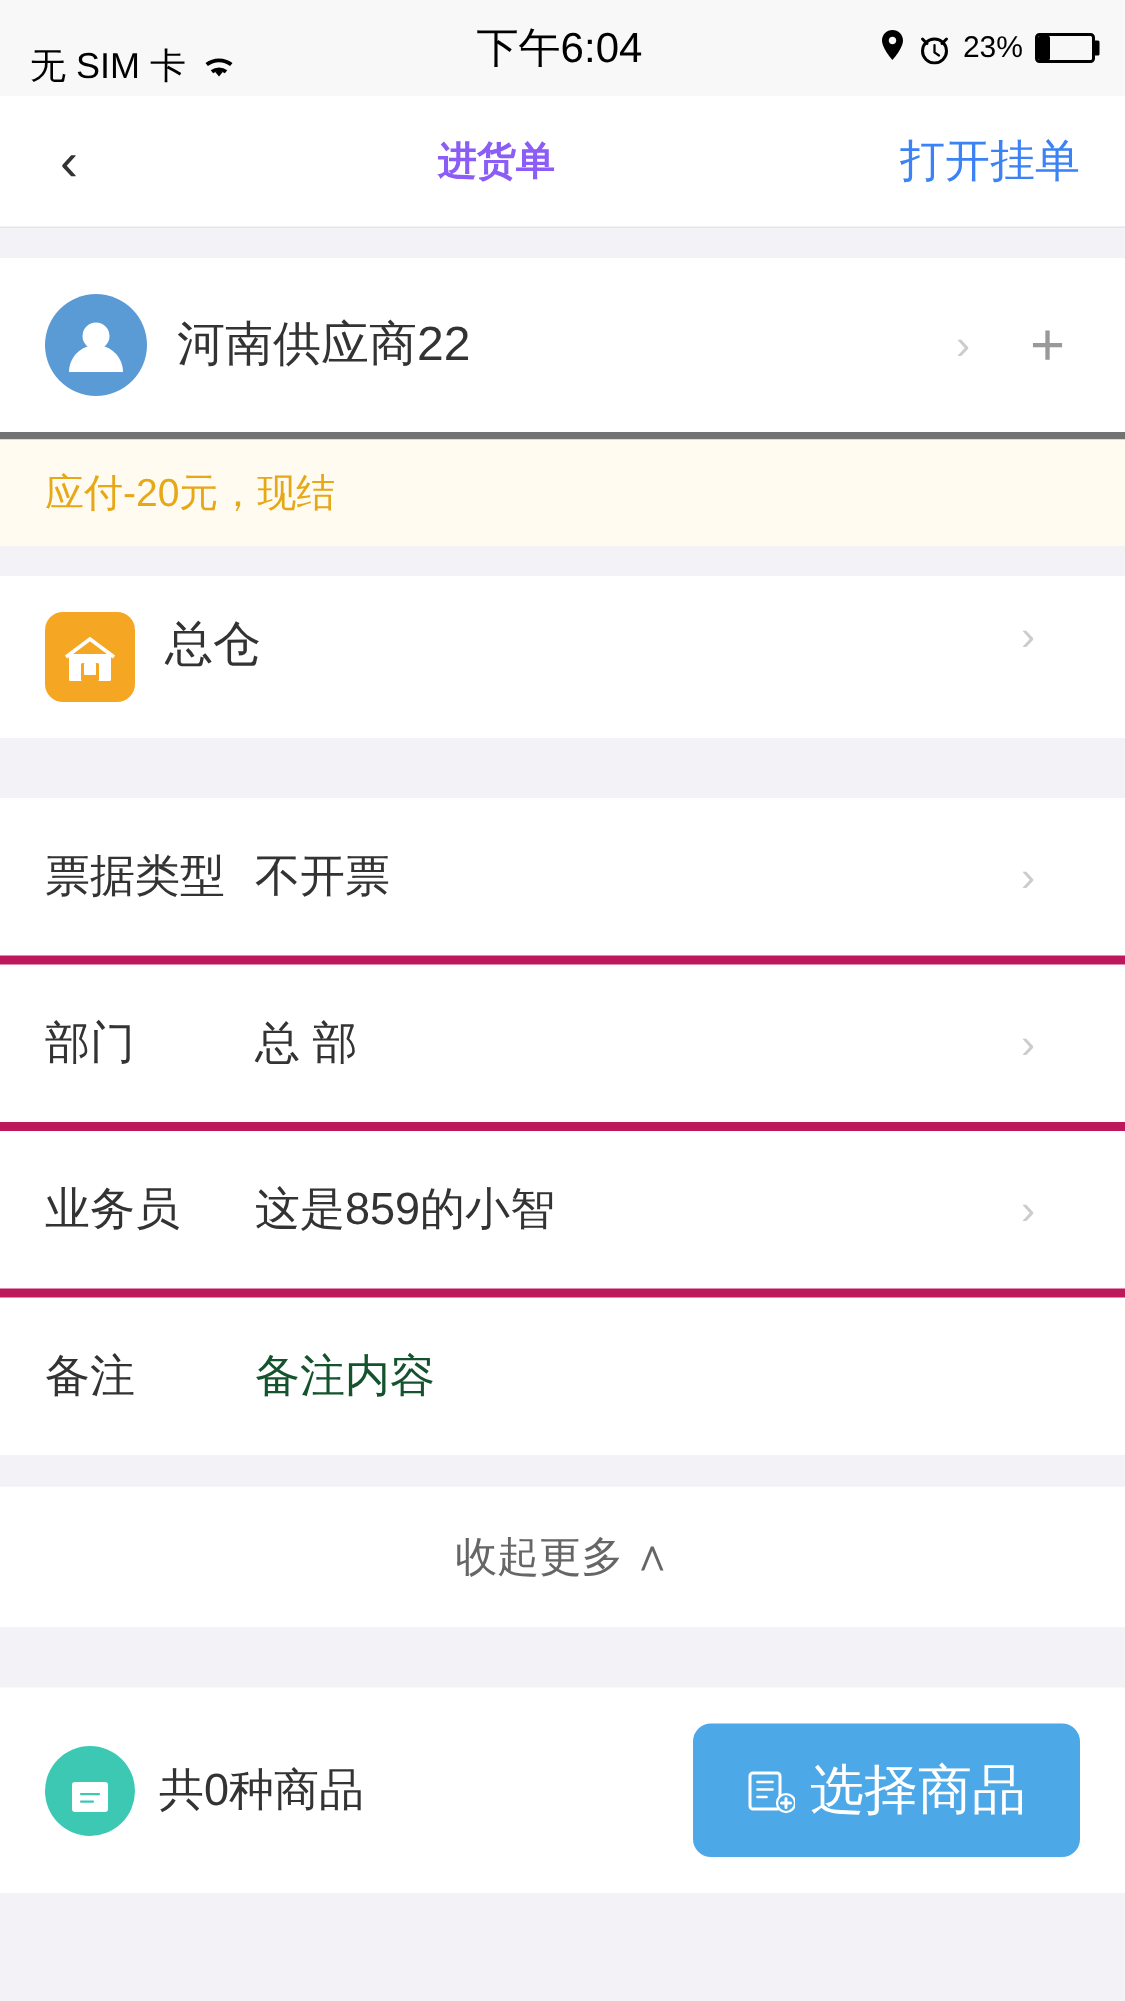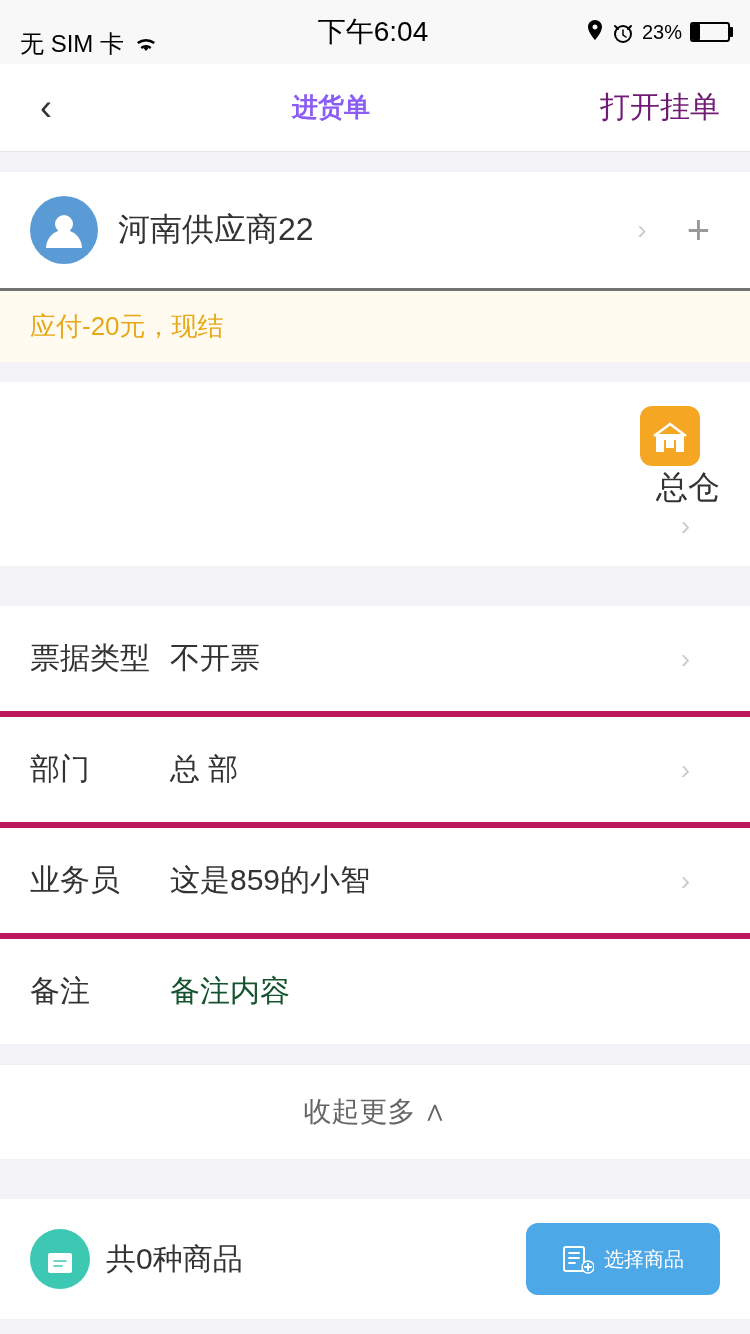--- a/index.html
+++ b/index.html
@@ -83,21 +83,21 @@
       cursor: pointer;
       padding: 10px;
     }
     .nav-title {
       font-size: 26px;
       font-weight: 600;
       color: #8b5cf6;
     }
     .nav-right {
       font-size: 30px;
-      color: #701a75;
+      color: #3b82f6;
       cursor: pointer;
     }
 
     
     .section-gap {
       height: 20px;
       background: #f2f2f7;
     }
 
     
@@ -105,21 +105,21 @@
       background: #fff;
       margin-bottom: 0;
     }
 
     
     .supplier-row {
       display: flex;
       align-items: center;
       padding: 24px 30px;
       background: #fff;
-      border-bottom: 3px solid #737373;
+      border-bottom: 5px solid #737373;
     }
     .supplier-avatar {
       width: 68px;
       height: 68px;
       border-radius: 50%;
       background: #5b9bd5;
       display: flex;
       align-items: center;
       justify-content: center;
       margin-right: 20px;
@@ -151,24 +151,23 @@
     .notice-banner {
       background: #fffbf0;
       padding: 18px 30px;
       font-size: 26px;
       color: #e6a817;
     }
 
     
     .warehouse-row {
       display: flex;
-      align-items: flex-end;
+      align-items: flex-start;
       padding: 24px 30px;
       background: #fff;
-      flex-direction: column;
     }
     .warehouse-icon {
       width: 60px;
       height: 60px;
       border-radius: 12px;
       background: #f5a623;
       display: flex;
       align-items: center;
       justify-content: center;
       margin-right: 20px;
@@ -259,21 +258,21 @@
       height: 36px;
       fill: #fff;
     }
     .product-count-text {
       font-size: 30px;
       color: #333;
     }
     .select-btn {
       background: #4da8e8;
       color: #fff;
-      font-size: 20px;
+      font-size: 36px;
       padding: 20px 36px;
       border-radius: 12px;
       display: flex;
       align-items: center;
       gap: 10px;
       cursor: pointer;
       border: none;
     }
     .select-btn-icon {
       display: inline-block;

